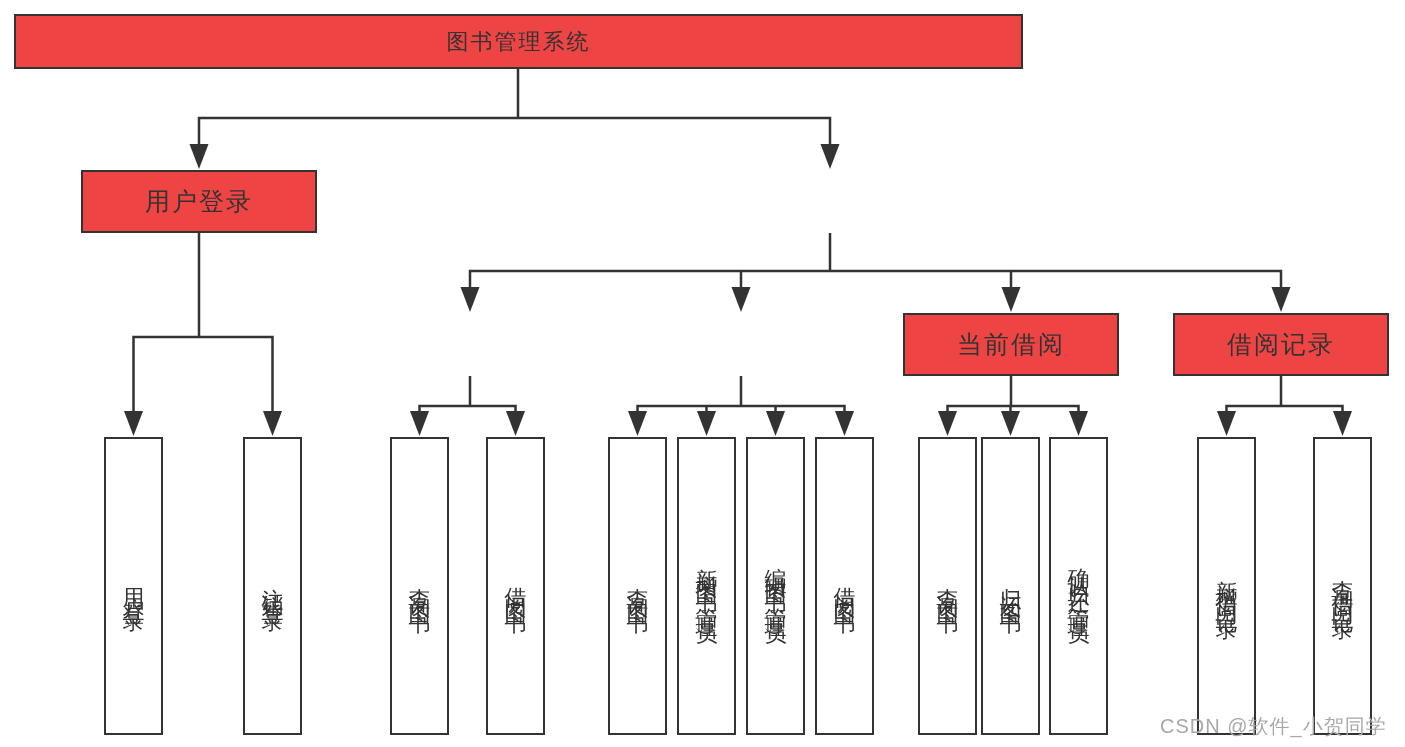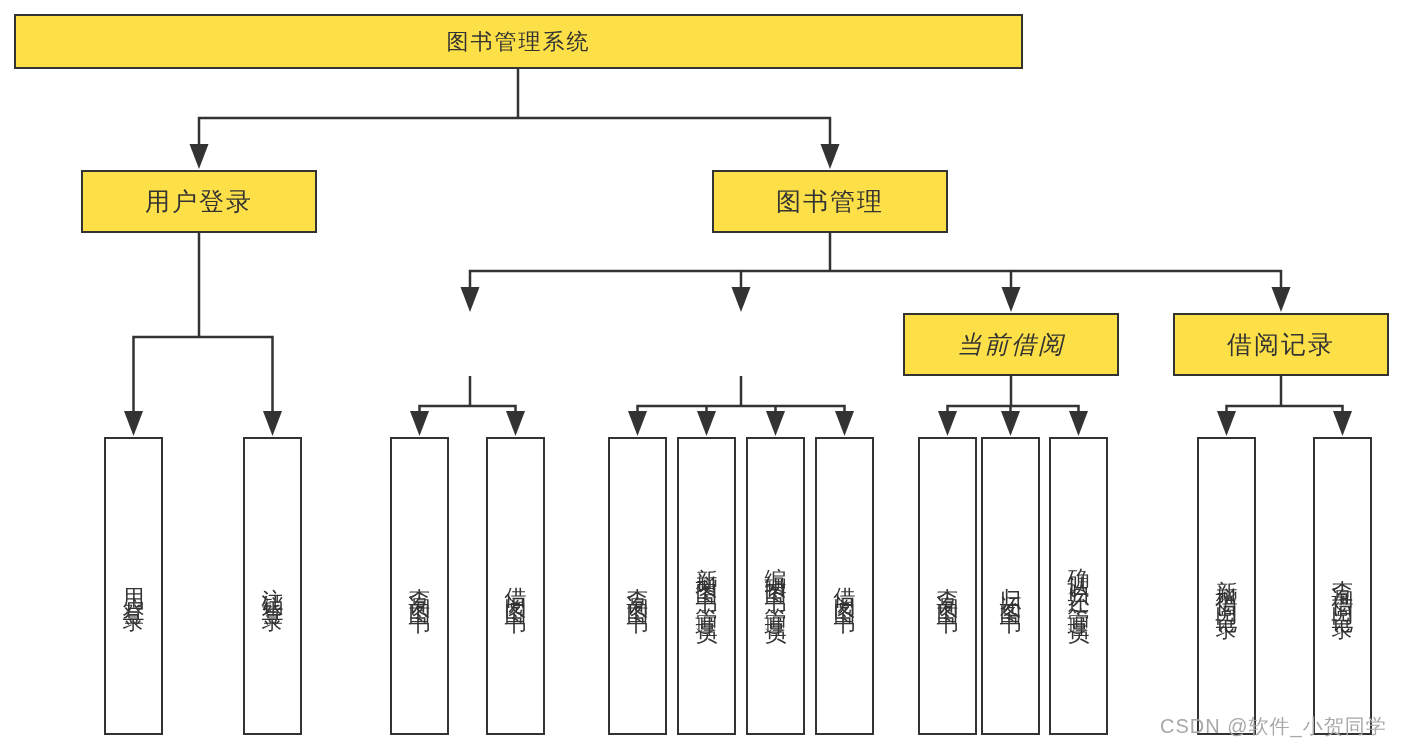--- a/index.html
+++ b/index.html
@@ -6,21 +6,21 @@
   #canvas {
     position:relative;
     width:1405px; height:747px;
     background:#ffffff;
     font-family:"Liberation Sans","DejaVu Sans",sans-serif;
     overflow:hidden;
   }
   #connectors { position:absolute; left:0; top:0; z-index:1; }
   .hbox {
     position:absolute;
-    background:#fde047;
+    background:#ef4444;
     border:2.5px solid #333333;
     display:flex; align-items:center; justify-content:center;
     color:#333333;
     font-size:25px;
     letter-spacing:2px;
     z-index:2;
     box-sizing:border-box;
     white-space:nowrap;
   }
   .hbox.root { font-size:22px; }
@@ -103,23 +103,22 @@
       <use href="#arrowhead" transform="translate(1010.5,436)"></use>
       <use href="#arrowhead" transform="translate(1078.5,436)"></use>
       <use href="#arrowhead" transform="translate(1226.5,436)"></use>
       <use href="#arrowhead" transform="translate(1342.5,436)"></use>
     </g>
   </svg>
 
   <div class="hbox root" style="left:14px; top:14px; width:1009px; height:55px;">图书管理系统</div>
 
   <div class="hbox lv2" style="left:81px;">用户登录</div>
-  <div class="hbox lv2" style="left:712px;">图书管理</div>
 
-  <div class="hbox lv3" style="left:903px;font-style:italic;">当前借阅</div>
+  <div class="hbox lv3" style="left:903px;">当前借阅</div>
   <div class="hbox lv3" style="left:1173px;">借阅记录</div>
 
   <div class="vbox" style="left:104px;">
     <span>用户登录</span>
   </div>
   <div class="vbox" style="left:243px;">
     <span>注销登录</span>
   </div>
   <div class="vbox" style="left:390px;">
     <span>查询图书</span>

